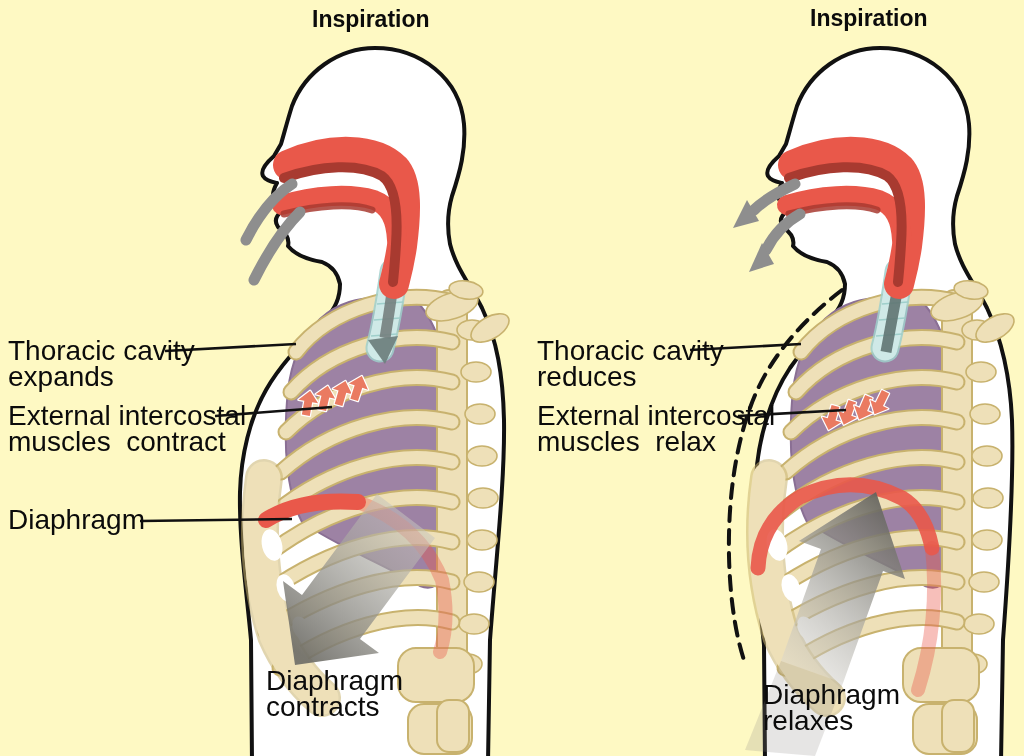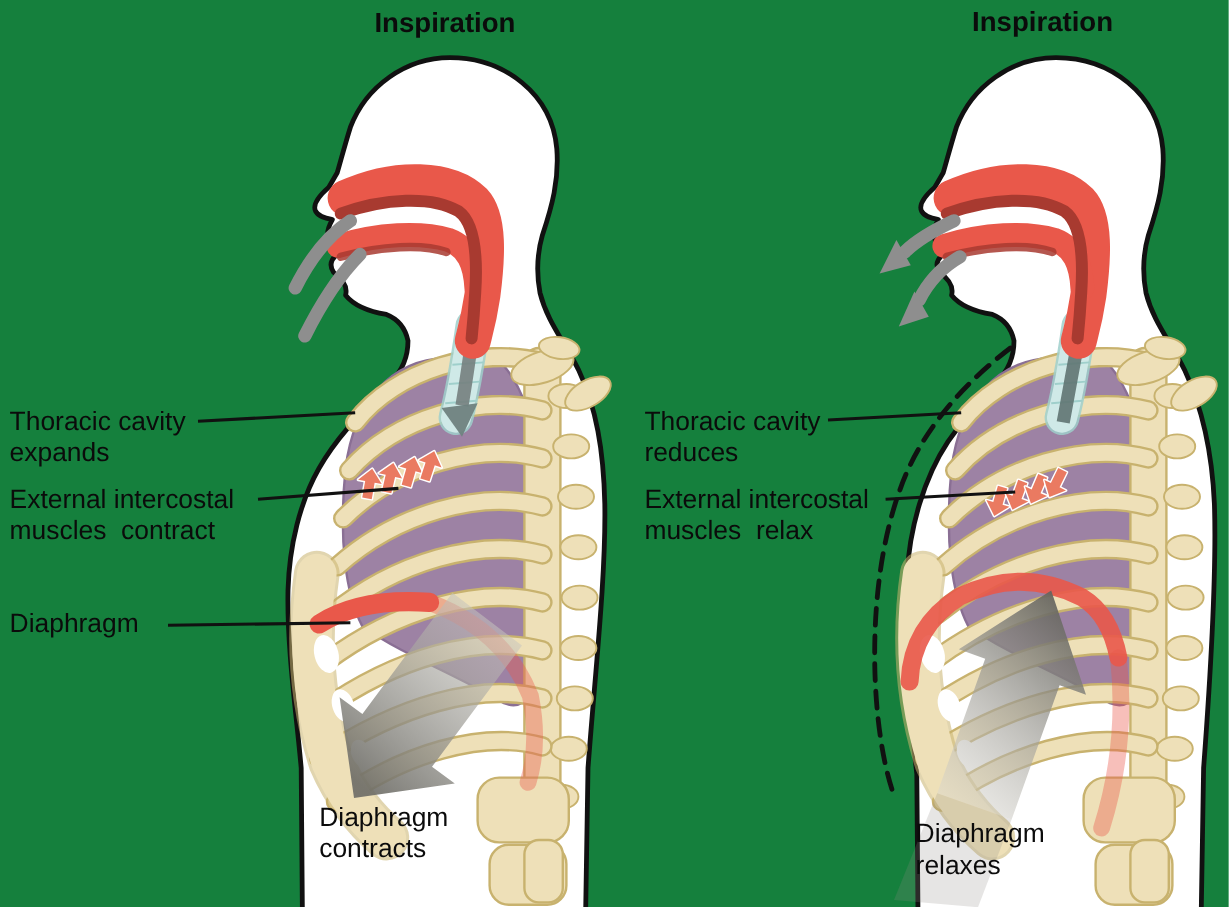--- a/index.html
+++ b/index.html
@@ -1,19 +1,19 @@
 <!DOCTYPE html>
 <html><head>
 <meta charset="utf-8">
 <style>
   html,body{margin:0;padding:0;background:#ffffff;}
-  .stage{position:relative;width:1024px;height:756px;background:#15803d;overflow:hidden;
+  .stage{position:relative;width:1024px;height:756px;background:#fef9c3;overflow:hidden;
          font-family:"Liberation Sans", sans-serif;}
   .stage svg{position:absolute;left:0;top:0;}
-  .lbl{position:absolute;font-size:22px;line-height:26px;color:#0b0b0b;white-space:pre-wrap;}
+  .lbl{position:absolute;font-size:28px;line-height:26px;color:#0b0b0b;white-space:pre-wrap;}
   .ttl{position:absolute;font-size:23px;line-height:26px;color:#0b0b0b;font-weight:bold;white-space:pre-wrap;}
 </style>
 </head>
 <body>
 
 <div class="stage">
 
 <svg width="1024" height="756" viewBox="0 0 1024 756">
   <defs>
     <linearGradient id="gradDown" x1="100%" y1="0%" x2="20%" y2="100%">

